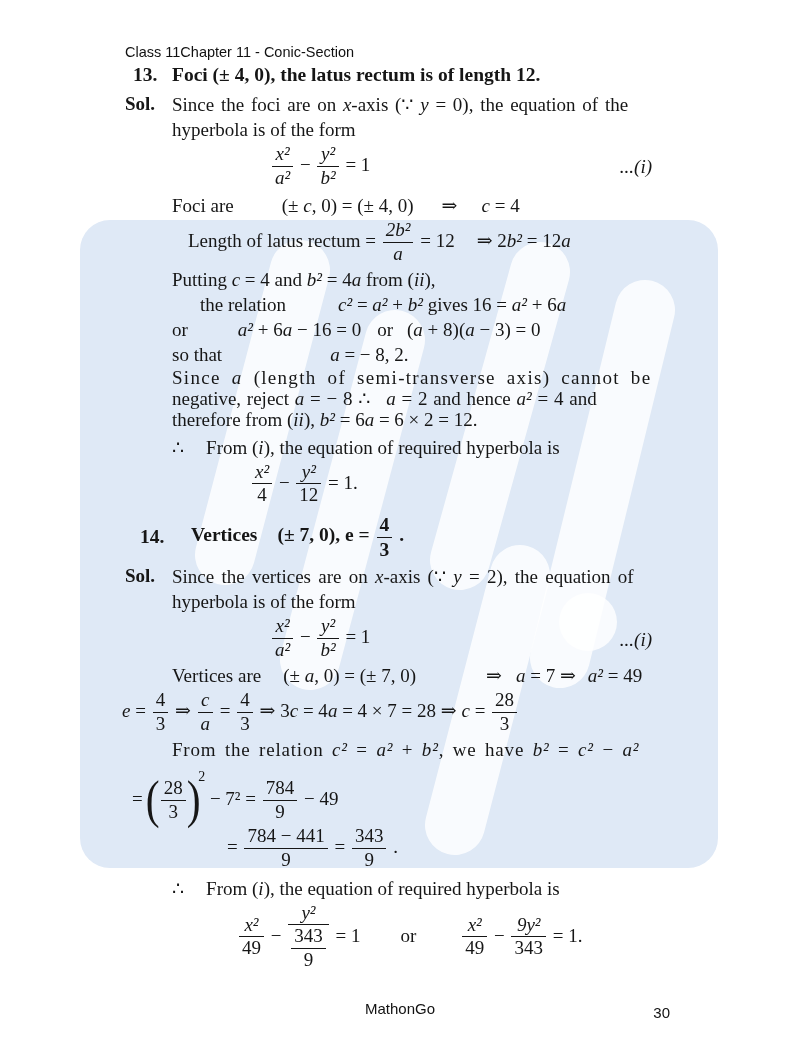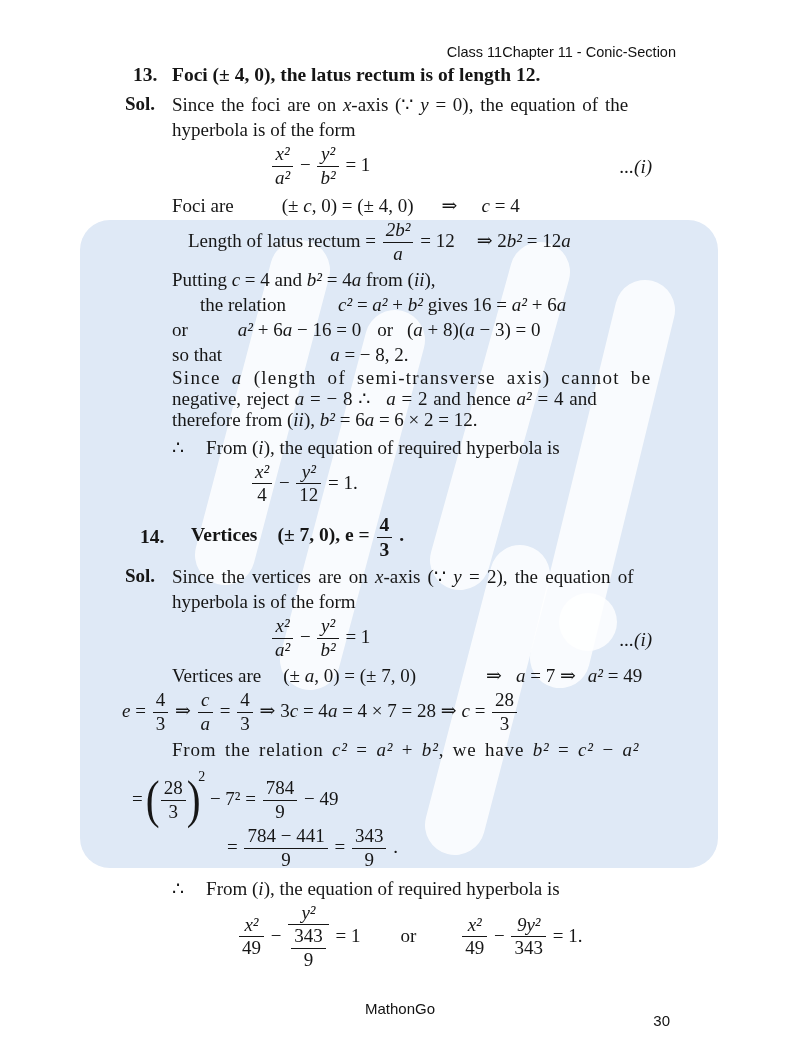--- a/index.html
+++ b/index.html
@@ -10,21 +10,21 @@
     color:#161616;font-size:19px;
   }
   
   .panel{
     position:absolute;left:80px;top:220px;width:638px;height:648px;
     background:#dfe9f6;border-radius:30px;overflow:hidden;z-index:0;
   }
   
   .content{position:relative;z-index:1;}
   .hdr{
-    padding:44px 124px 0 125px;display:flex;justify-content:flex-end;
+    padding:44px 124px 0 125px;display:flex;justify-content:flex-start;
     font-family:"Liberation Sans","DejaVu Sans",sans-serif;font-size:14.5px;color:#111;
   }
   .h13{margin:4px 130px 6px 133px;font-size:19.5px;font-weight:bold;}
   .pnum{display:inline-block;width:39px;font-weight:bold;}
   .h14{margin:6px 130px 2px 140px;display:flex;align-items:center;font-size:19.5px;}
   .h14 .pnum{width:35px;}
   .sol{position:relative;margin:0 132px 0 172px;}
   .slabel{position:absolute;left:-47px;top:1px;font-weight:bold;}
   .ln{position:relative;line-height:25px;min-height:21px;}
   .ln.t{line-height:21px;}
@@ -37,21 +37,21 @@
   .fr .n{display:block;border-bottom:1.4px solid #161616;padding:0 3px 1px;}
   .fr .d{display:block;padding:1px 3px 0;}
   .fr .d .fr{margin:0;}
   .bg{font-size:52px;font-weight:300;vertical-align:middle;display:inline-block;line-height:.9;transform:scaleX(.8);margin:0 -3px;}
   .psup{font-size:14px;vertical-align:24px;margin-left:-1px;font-style:normal;}
   .footer{
     position:absolute;left:0;right:0;top:1000px;z-index:1;
     font-family:"Liberation Sans","DejaVu Sans",sans-serif;font-size:15px;color:#111;
   }
   .brand{text-align:center;}
-  .pageno{position:absolute;right:130px;top:12px;}
+  .pageno{position:absolute;right:130px;top:4px;}
 </style>
 </head>
 <body>
 
 <div class="page">
 
   <div class="panel">
     <svg width="638" height="648" viewBox="0 0 638 648">
       <g stroke="#ffffff" stroke-opacity="0.82" stroke-width="60" stroke-linecap="round" fill="none">
         <line x1="145" y1="335" x2="220" y2="50"></line>

